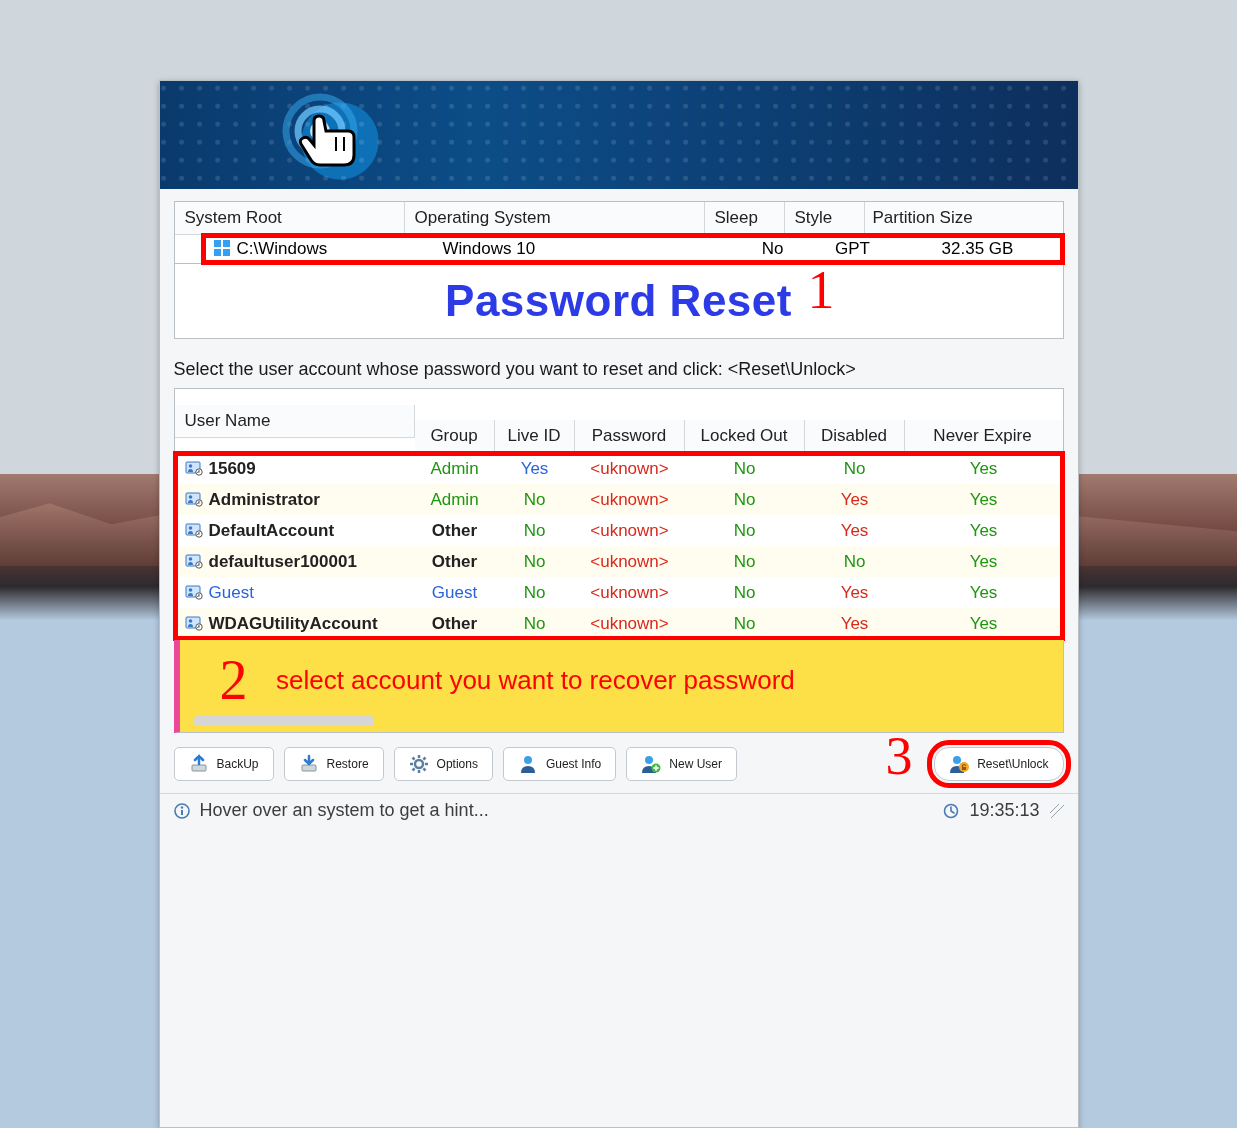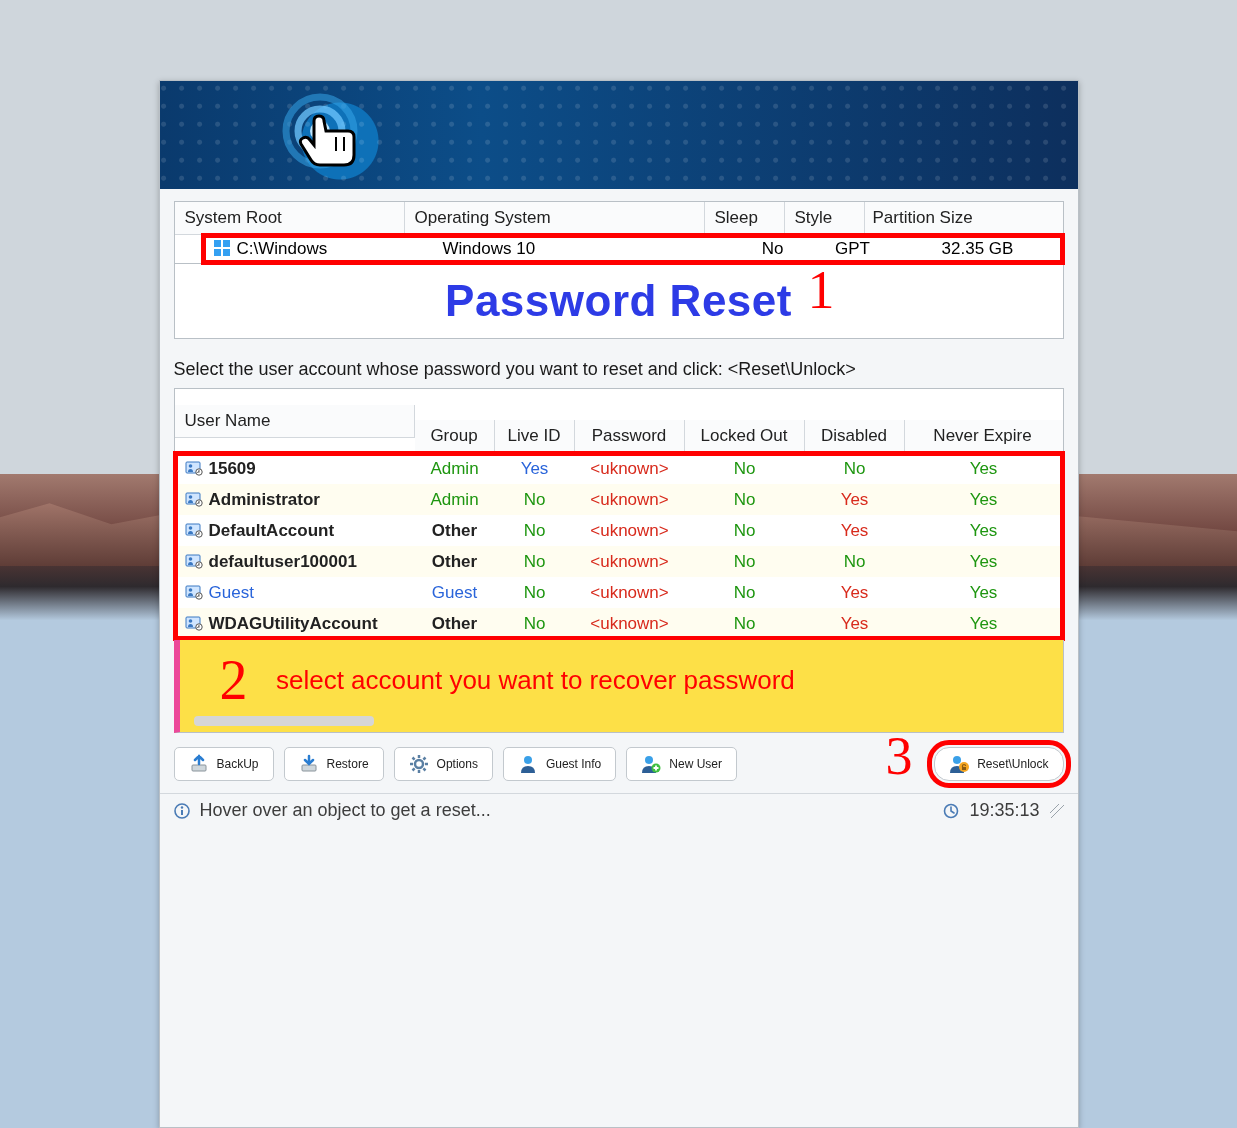--- a/index.html
+++ b/index.html
@@ -412,21 +412,21 @@
 
     <div class="num-overlay-3">3</div>
   </div>
 
   <div class="statusbar">
     <svg width="16" height="16" viewBox="0 0 16 16">
         <circle cx="8" cy="8" r="7" fill="none" stroke="#4a7bb5" stroke-width="1.6"></circle>
         <circle cx="8" cy="4.5" r="1.2" fill="#4a7bb5"></circle>
         <rect x="7" y="7" width="2" height="5" fill="#4a7bb5"></rect>
       </svg>
-    <div class="hint">Hover over an object to get a reset...</div>
+    <div class="hint">Hover over an system to get a hint...</div>
     <svg width="16" height="16" viewBox="0 0 16 16">
         <circle cx="8" cy="8" r="6.5" fill="none" stroke="#4a7bb5" stroke-width="1.6"></circle>
         <path d="M8 4 v4 l3 2" stroke="#4a7bb5" stroke-width="1.6" fill="none" stroke-linecap="round"></path>
       </svg>
     <div>19:35:13</div>
     <div class="resize-grip"></div>
   </div>
 
 </div>
 

